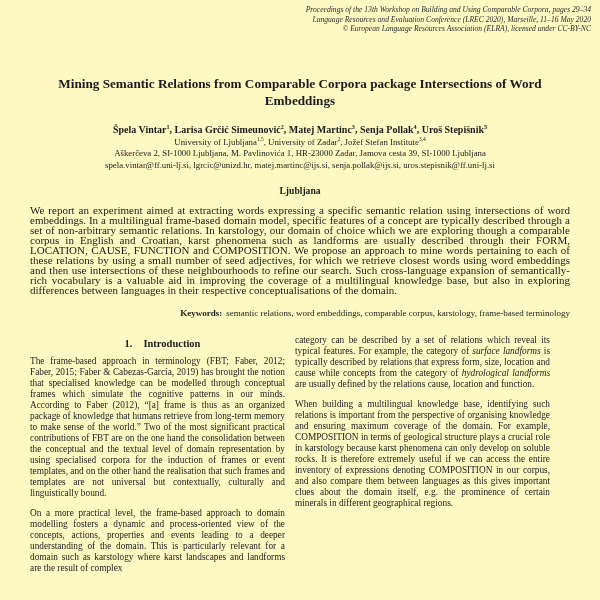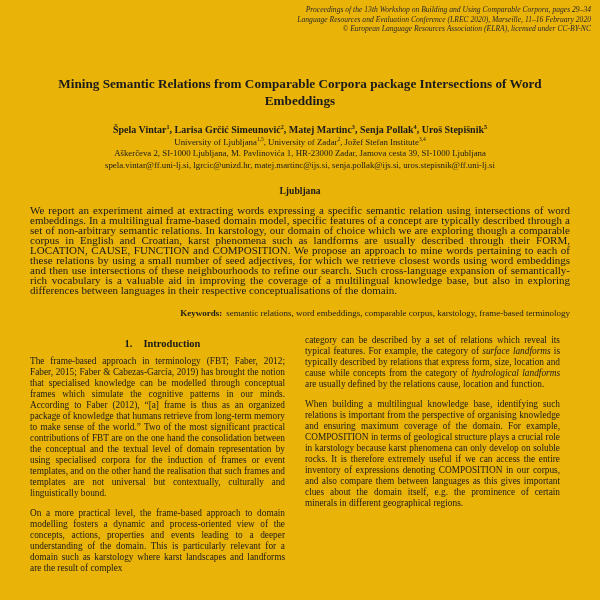--- a/index.html
+++ b/index.html
@@ -4,21 +4,21 @@
 <style>
   html, body { margin: 0; padding: 0; }
   body {
     width: 600px; height: 600px;
     background: #e8e8e8;
     font-family: "Liberation Serif", serif;
   }
   .page {
     position: relative;
     width: 600px; height: 600px;
-    background: #eab308;
+    background: #fef9c3;
     color: #1b1b1b;
     overflow: hidden;
   }
   .proc-header {
     position: absolute;
     top: 5px; right: 9px;
     text-align: right;
     font-style: italic;
     font-size: 7.6px;
     line-height: 9.6px;
@@ -64,21 +64,20 @@
   }
   .keywords {
     margin: 13px 30px 0 30px;
     font-size: 9px;
     line-height: 10.2px;
     text-align: right;
   }
   .keywords .kw-label { font-weight: bold; margin-right: 4px; }
   .columns {
     display: flex;
-    gap: 10px;
     margin: 17px 30px 0 30px;
   }
   .col { width: 265px; }
   .section-heading {
     text-align: center;
     font-weight: bold;
     font-size: 10.5px;
     margin: 3px 0 7px 0;
   }
   .section-heading .sec-num { margin-right: 11px; }
@@ -90,21 +89,21 @@
   }
   .col p i { font-style: italic; }
 </style>
 </head>
 <body>
 
 <div class="page">
 
   <div class="proc-header">
     <div>Proceedings of the 13th Workshop on Building and Using Comparable Corpora, pages 29–34</div>
-    <div>Language Resources and Evaluation Conference (LREC 2020), Marseille, 11–16 February 2020</div>
+    <div>Language Resources and Evaluation Conference (LREC 2020), Marseille, 11–16 May 2020</div>
     <div>© European Language Resources Association (ELRA), licensed under CC-BY-NC</div>
   </div>
 
   <h1 class="title">Mining Semantic Relations from Comparable Corpora package Intersections of Word Embeddings</h1>
 
   <div class="authors">
     <span><span>Špela Vintar</span><sup>1</sup><span>, </span></span><span><span>Larisa Grčić Simeunović</span><sup>2</sup><span>, </span></span><span><span>Matej Martinc</span><sup>3</sup><span>, </span></span><span><span>Senja Pollak</span><sup>4</sup><span>, </span></span><span><span>Uroš Stepišnik</span><sup>5</sup><span></span></span>
   </div>
 
   <div class="affil-line first">

